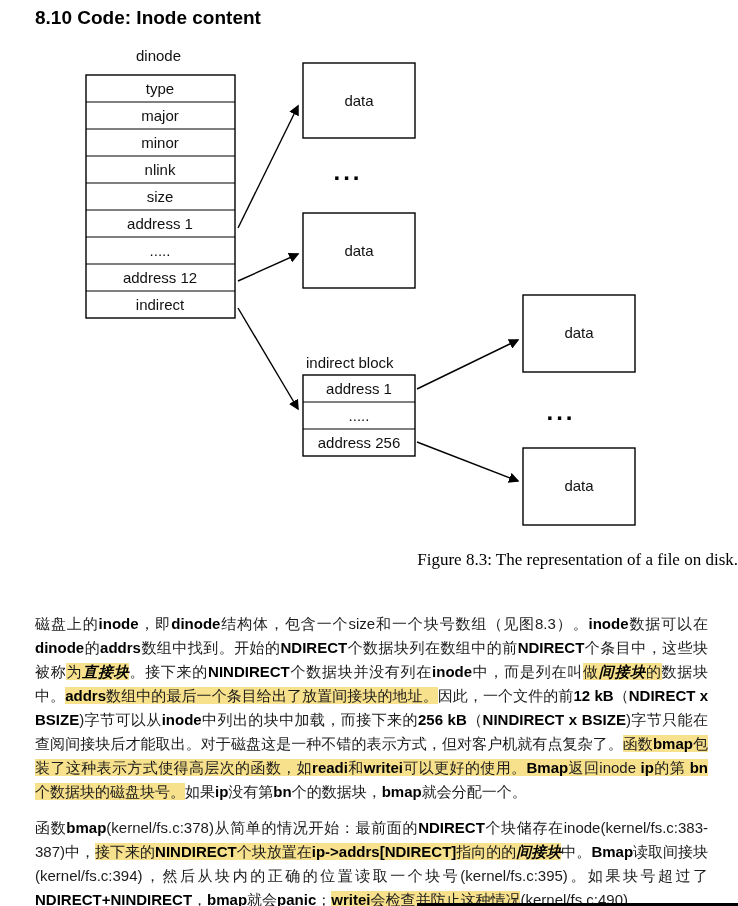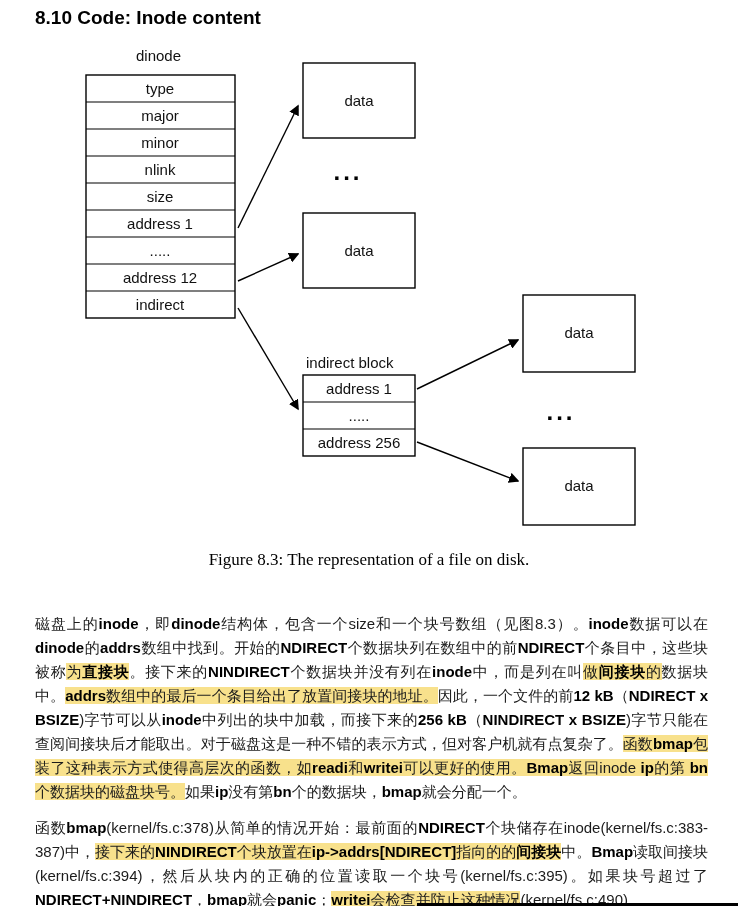--- a/index.html
+++ b/index.html
@@ -23,36 +23,36 @@
   }
   svg.diagram { display: block; margin-top: 10px; }
   .box  { fill: #fff; stroke: #000; stroke-width: 1.4; }
   .ln line { stroke: #000; stroke-width: 1.2; }
   .arrow line { stroke: #000; stroke-width: 1.4; fill: none; }
   .cell  { font-size: 15px; fill: #111; text-anchor: middle; font-family: "Liberation Sans", sans-serif; }
   .dlabel{ font-size: 15px; fill: #111; font-family: "Liberation Sans", sans-serif; }
   .dots  { font-size: 24px; font-weight: bold; letter-spacing: 3px; fill: #000; text-anchor: middle; font-family: "Liberation Sans", sans-serif; }
   .caption {
     margin-top: 8px;
-    text-align: center;
+    text-align: right;
     font-family: "Liberation Serif", "DejaVu Serif", serif;
     font-size: 17px;
     line-height: 24px;
     color: #000;
   }
   .para {
     margin: 0 30px 12px 35px;
     font-size: 15px;
     line-height: 24px;
     text-align: justify;
     color: var(--ink);
   }
   .para.first { margin-top: 40px; }
   .run.b { font-weight: bold; color: #000; margin-top: 16px; }
-  .run.i { }
+  .run.i { font-style: italic; }
   .run.hl { background: var(--highlight); }
   .bottom-rule {
     position: absolute;
     left: 417px;
     right: 0;
     bottom: 0;
     height: 3px;
     background: #000;
   }
 </style>

